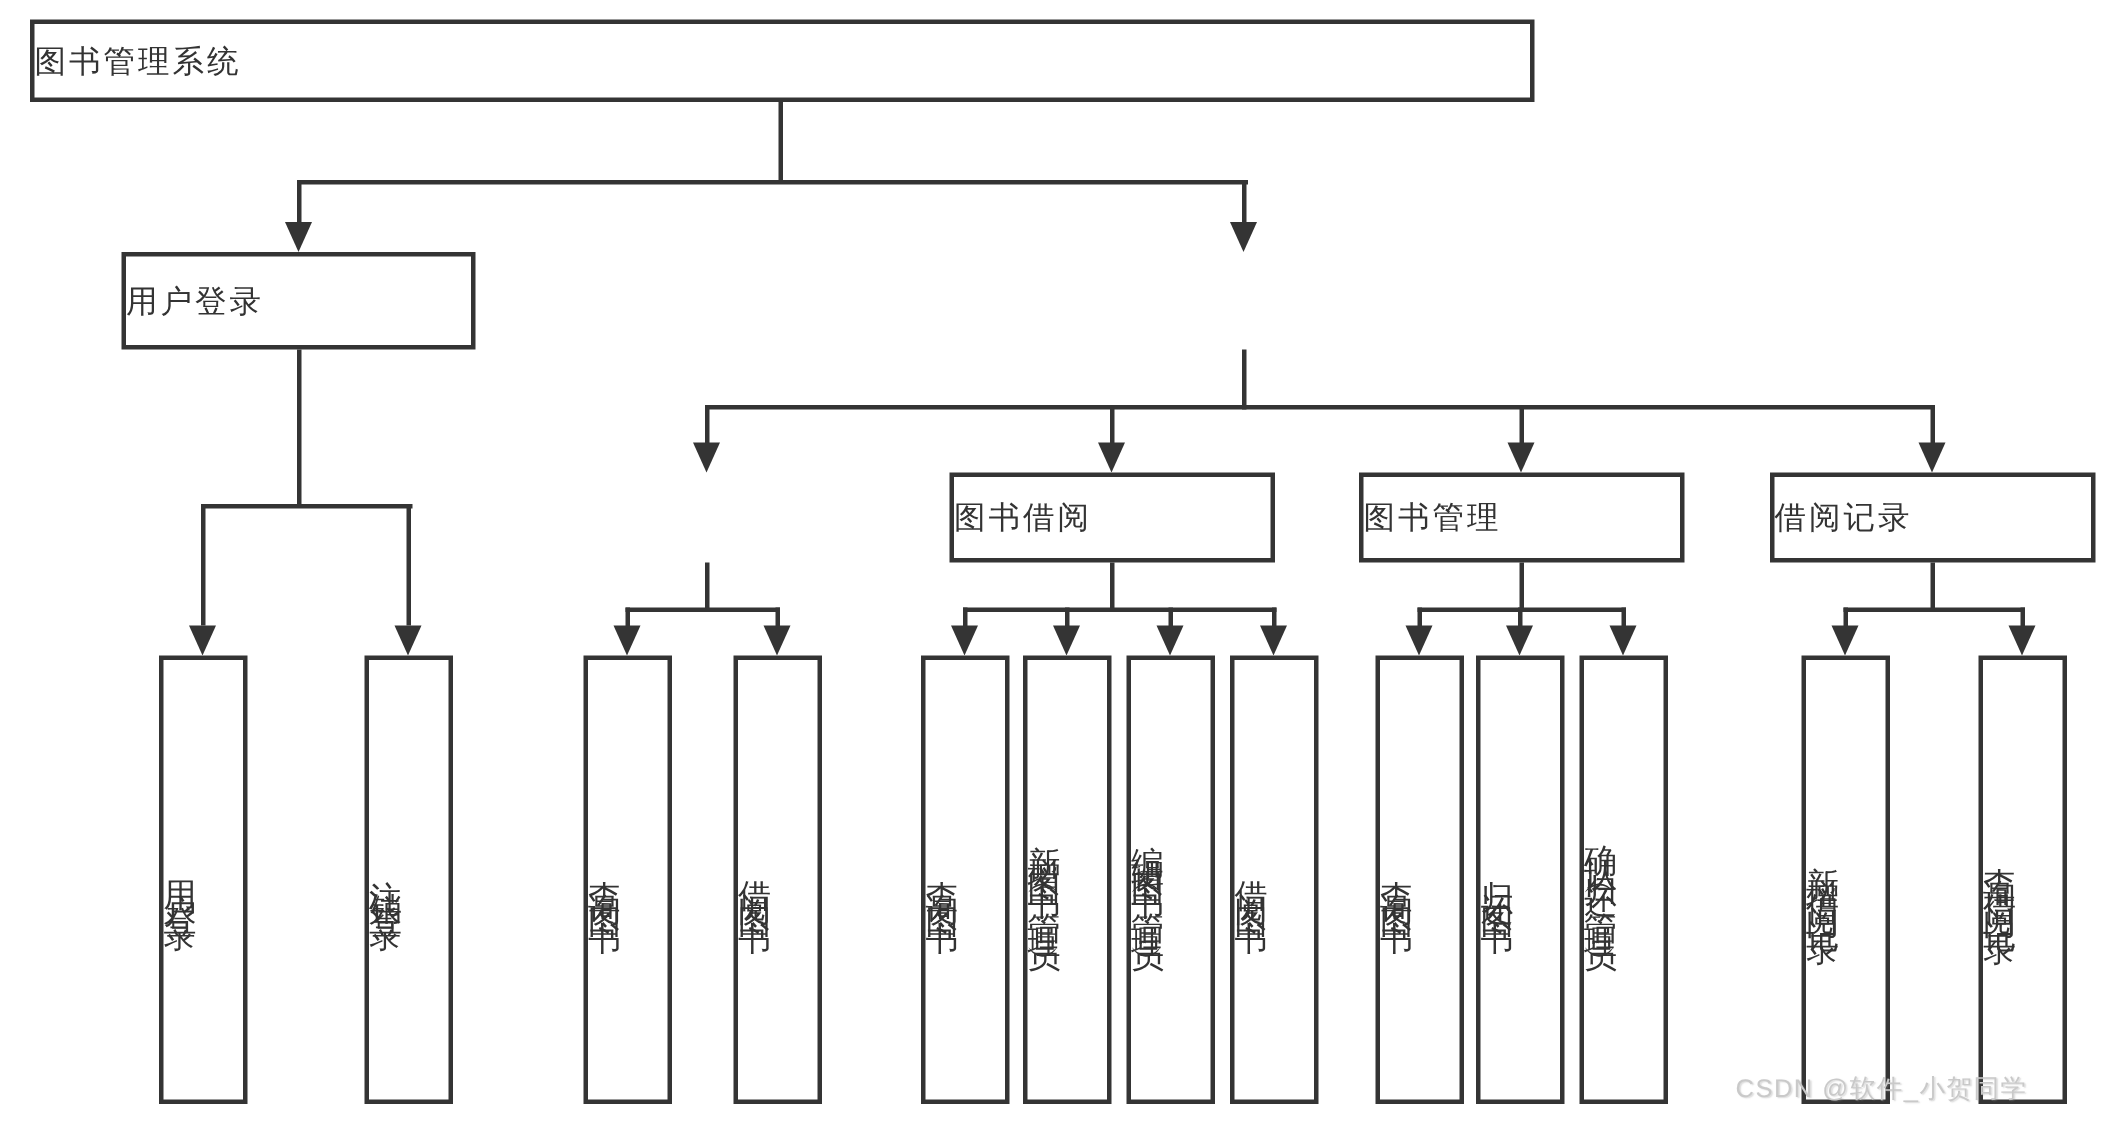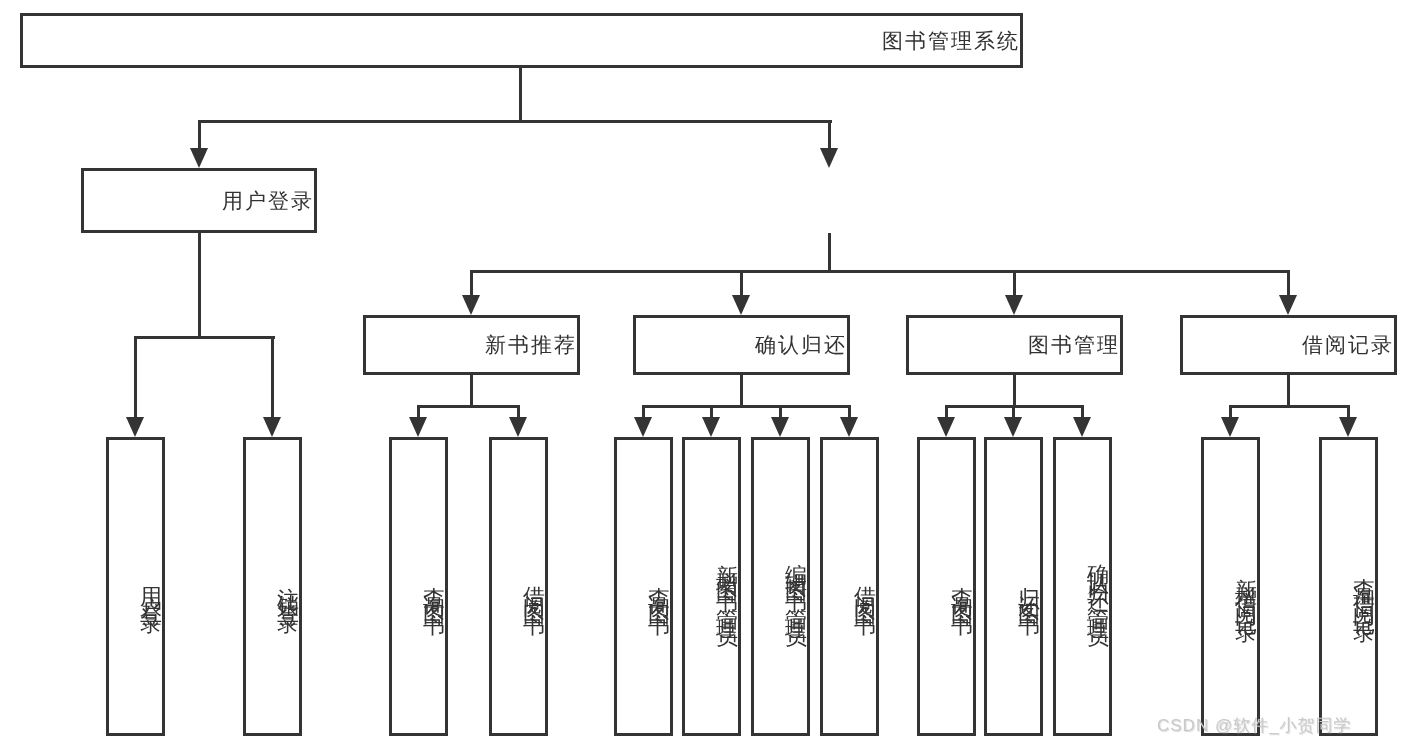--- a/index.html
+++ b/index.html
@@ -13,21 +13,21 @@
   }
   #canvas{position:absolute;left:0;top:0;width:1405px;height:747px;}
 
   .node{
     position:absolute;
     box-sizing:border-box;
     border:3px solid #343434;
     background:#ffffff;
     display:flex;
     align-items:center;
-    justify-content:flex-end;
+    justify-content:flex-start;
     color:#333333;
   }
   .hlabel{
     font-size:21px;
     letter-spacing:2px;
     color:#333333;
     white-space:nowrap;
   }
   .leaf .vtext{
     writing-mode:vertical-rl;
@@ -92,25 +92,22 @@
   <div class="line" style="left:470px;top:270px;width:820px;height:3px;"></div>
   <div class="line" style="left:470px;top:270px;width:3px;height:27px;"></div>
   <div class="line" style="left:740px;top:270px;width:3px;height:27px;"></div>
   <div class="line" style="left:1013px;top:270px;width:3px;height:27px;"></div>
   <div class="line" style="left:1287px;top:270px;width:3px;height:27px;"></div>
   <div class="arrow" style="left:462px;top:295px;"></div>
   <div class="arrow" style="left:732px;top:295px;"></div>
   <div class="arrow" style="left:1005px;top:295px;"></div>
   <div class="arrow" style="left:1279px;top:295px;"></div>
 
-  <div class="node" style="left:363px;top:315px;width:217px;height:60px;">
-    <span class="hlabel">新书推荐</span>
-  </div>
   <div class="node" style="left:633px;top:315px;width:217px;height:60px;">
-    <span class="hlabel">确认归还</span>
+    <span class="hlabel">图书借阅</span>
   </div>
   <div class="node" style="left:906px;top:315px;width:217px;height:60px;">
     <span class="hlabel">图书管理</span>
   </div>
   <div class="node" style="left:1180px;top:315px;width:217px;height:60px;">
     <span class="hlabel">借阅记录</span>
   </div>
 
   <div class="line" style="left:470px;top:375px;width:3px;height:33px;"></div>
   <div class="line" style="left:417px;top:405px;width:103px;height:3px;"></div>

